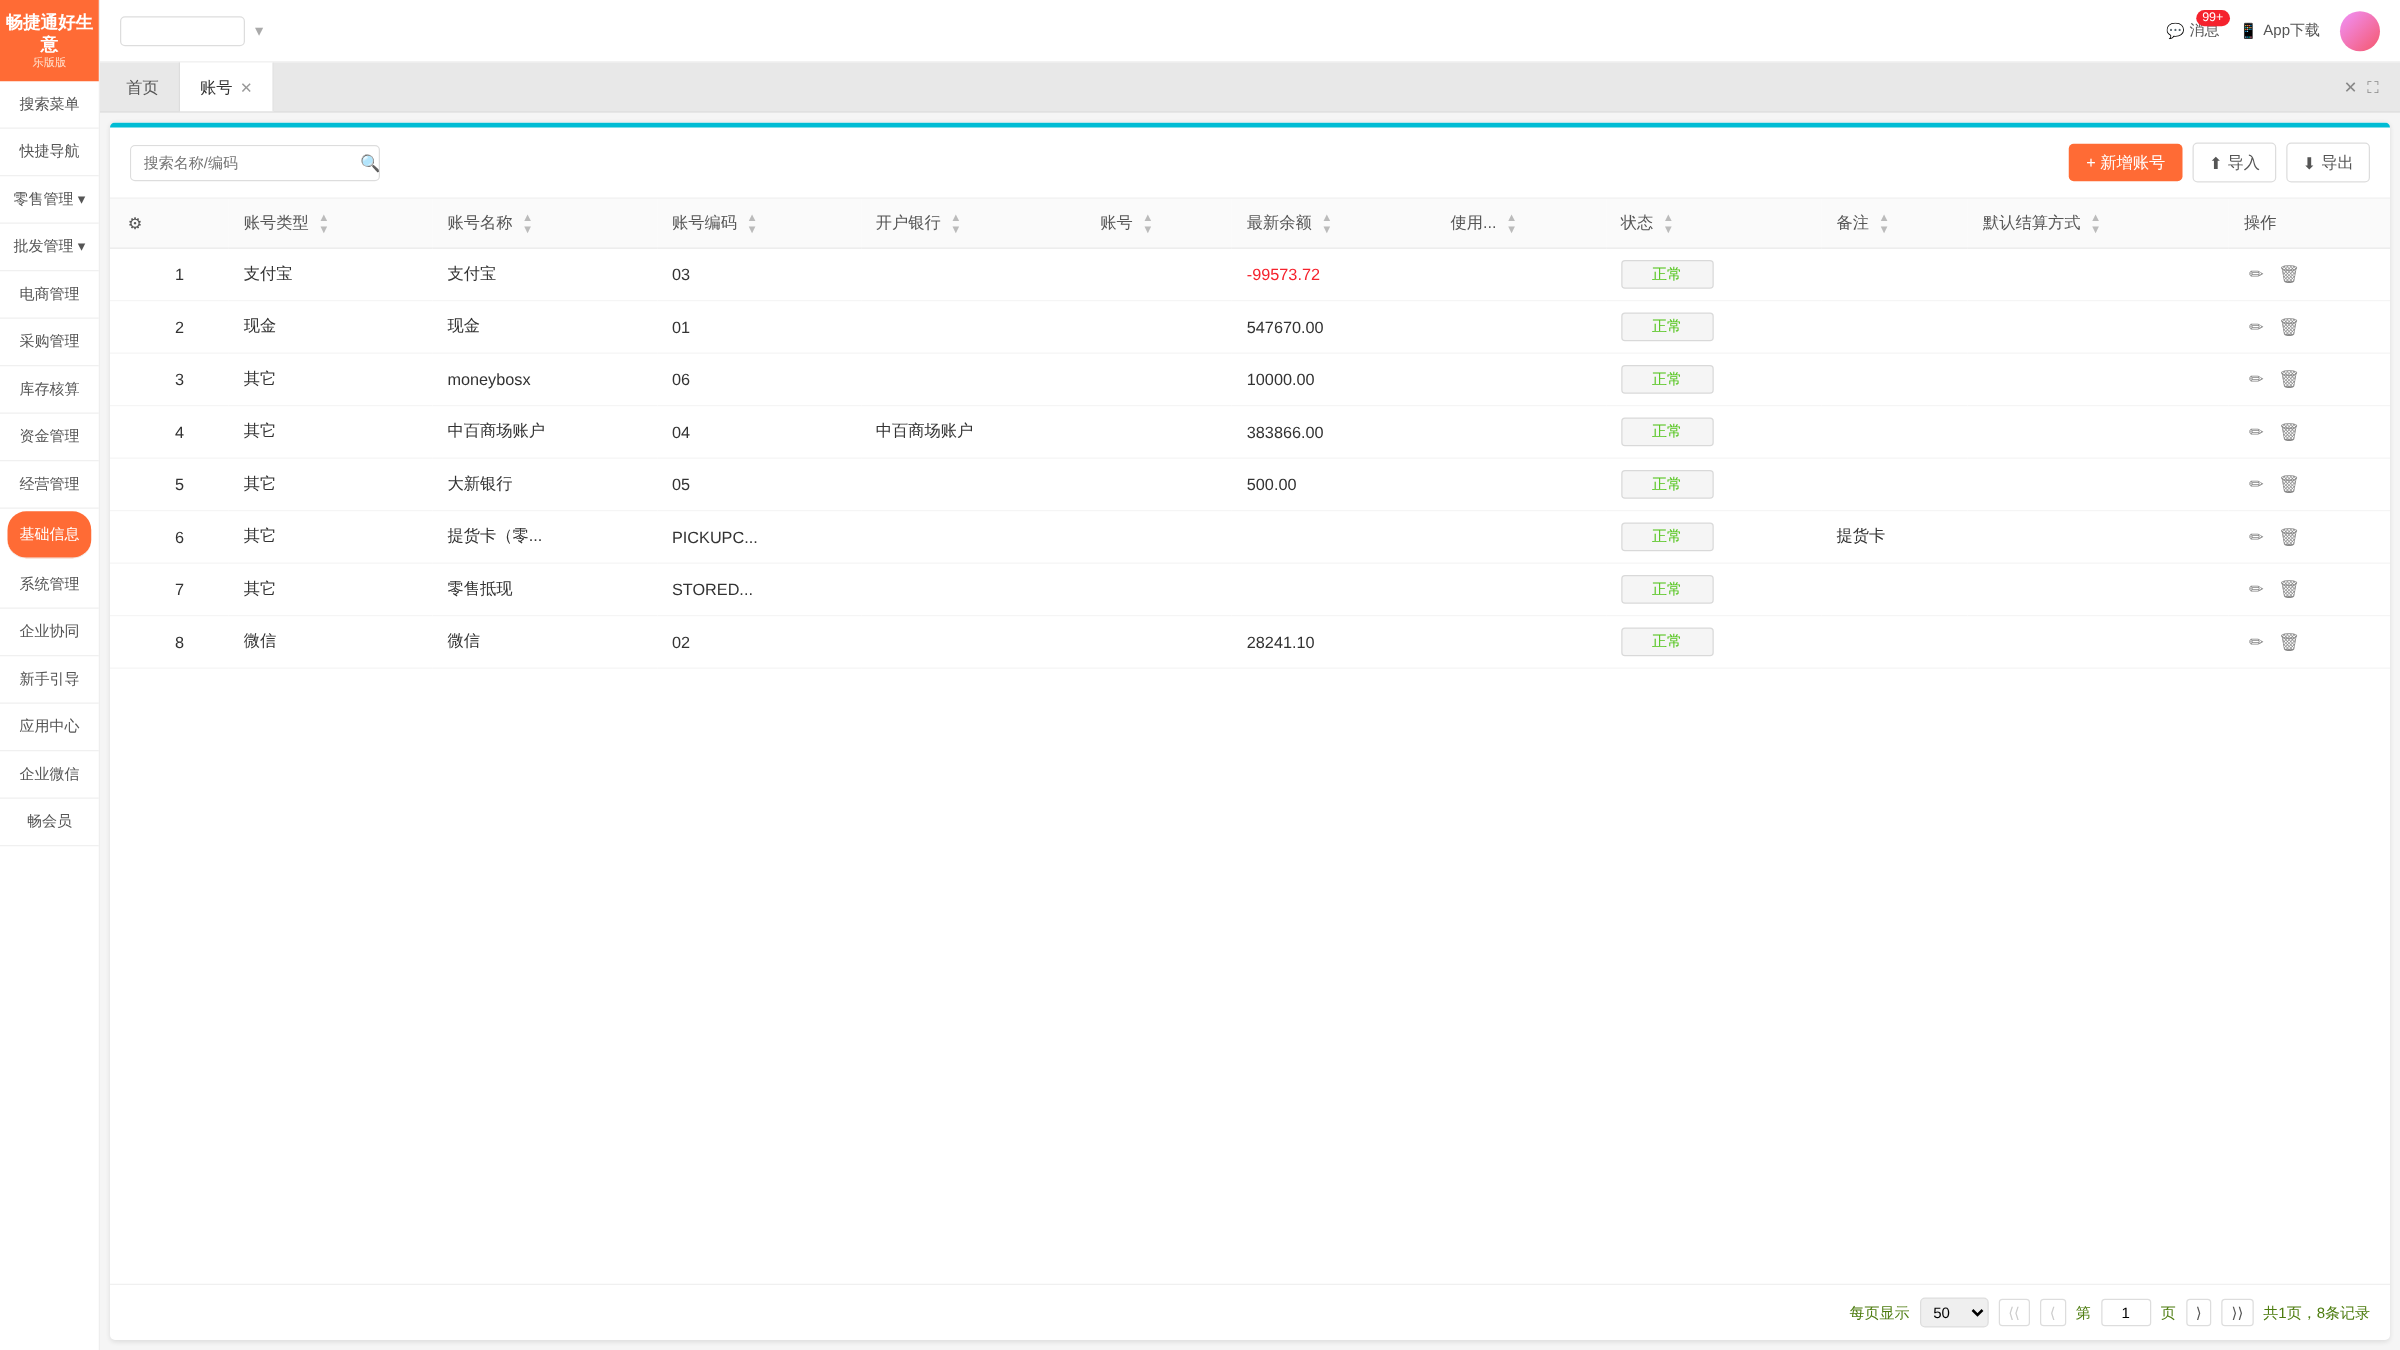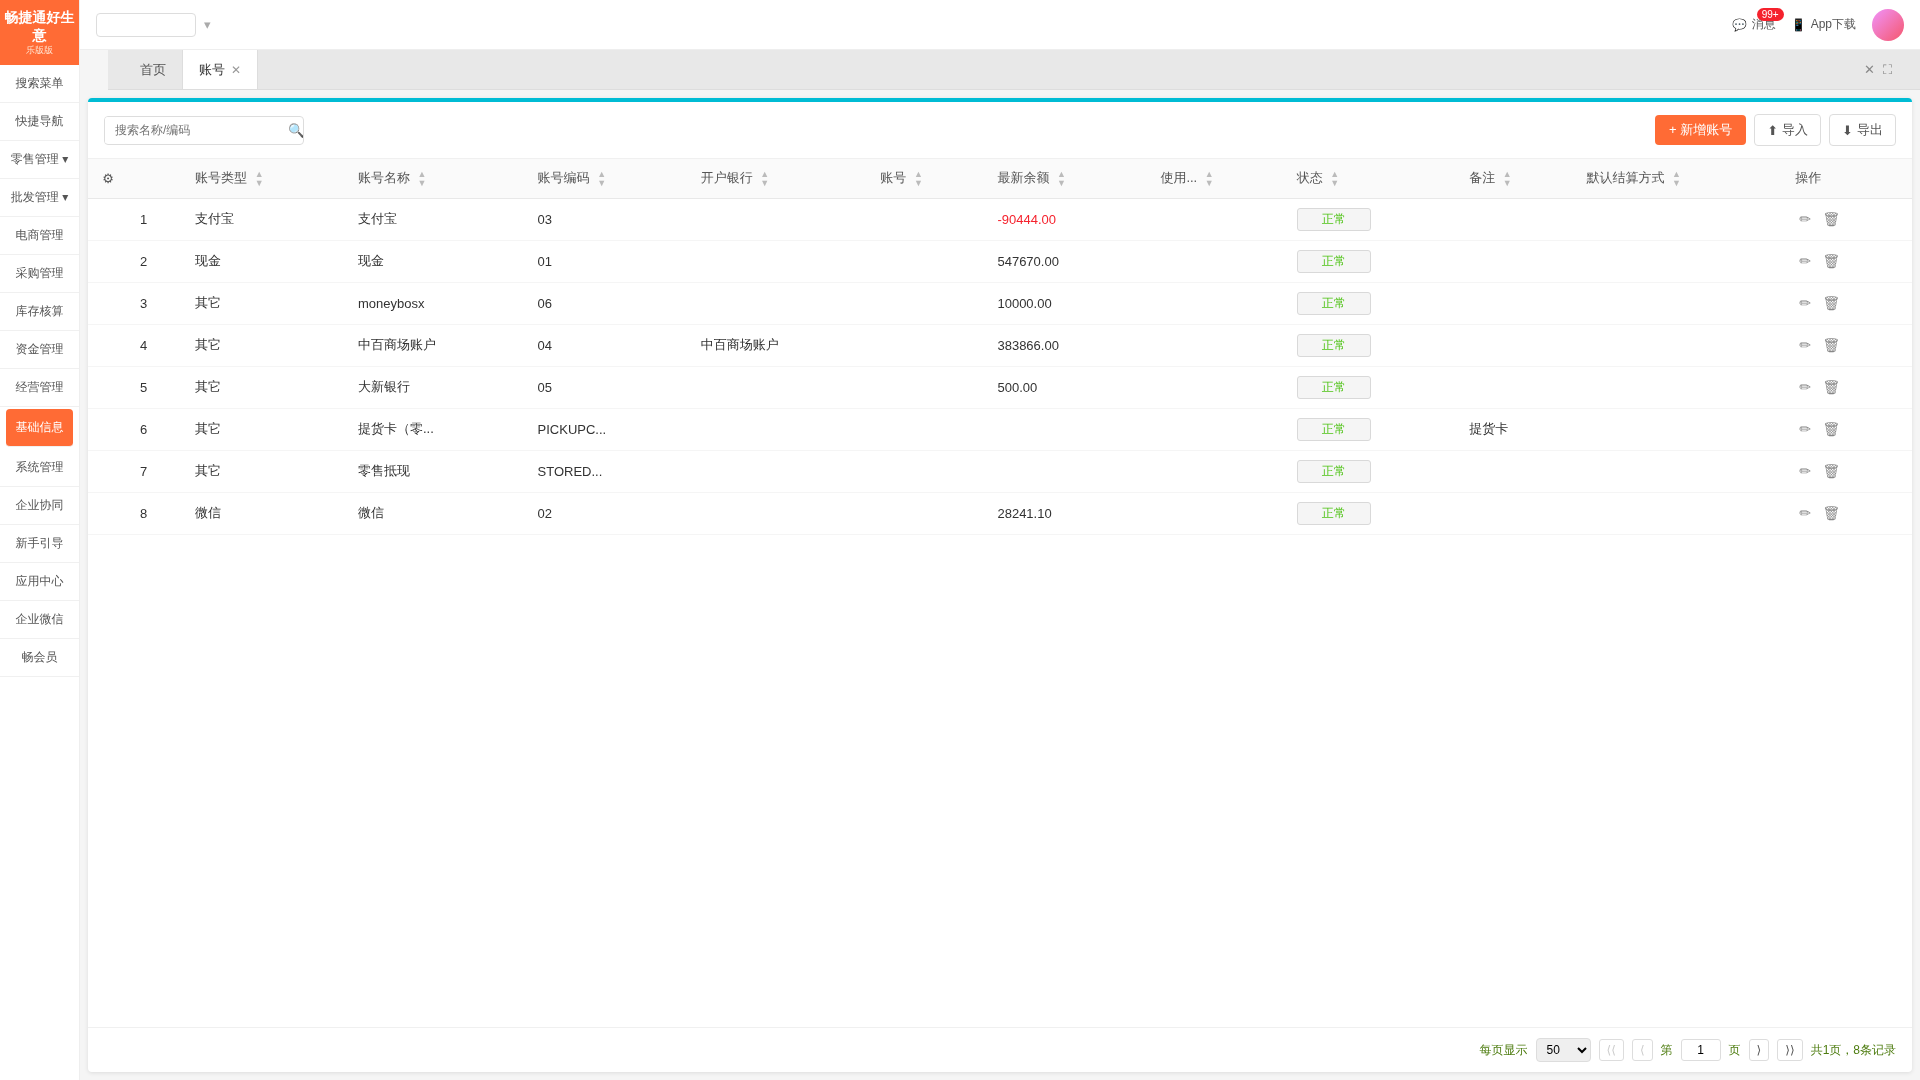--- a/index.html
+++ b/index.html
@@ -40,21 +40,21 @@
     .sidebar-item {
       width: 100%;
       padding: 10px 4px;
       text-align: center;
       cursor: pointer;
       color: #555;
       font-size: 12px;
       border-bottom: 1px solid #f0f0f0;
       transition: background 0.2s;
     }
-    .sidebar-item.active { background: #ff6b35; color: #fff; border-radius: 4px; margin: 2px 6px; width: calc(100% - 12px); }
+    .sidebar-item.active { background: #ff6b35; color: #fff; border-radius: 15px; margin: 2px 6px; width: calc(100% - 12px); }
 
     
     .main-content {
       flex: 1;
       display: flex;
       flex-direction: column;
       height: 100%;
       overflow: hidden;
     }
 
@@ -121,24 +121,23 @@
       background: linear-gradient(135deg, #f093fb, #f5576c);
       cursor: pointer;
     }
 
     
     .tab-bar {
       height: 40px;
       background: #e8e8e8;
       display: flex;
       align-items: center;
-      padding: 0 16px;
+      padding: 0 5px;
       border-bottom: 1px solid #ddd;
       flex-shrink: 0;
-      margin-left: 28px;
     }
     .tab {
       height: 100%;
       padding: 0 16px;
       display: flex;
       align-items: center;
       gap: 6px;
       cursor: pointer;
       font-size: 13px;
       color: #555;
@@ -465,21 +464,21 @@
         </thead>
         <tbody id="table-body">
         <tr>
     <td></td>
     <td>1</td>
     <td>支付宝</td>
     <td>支付宝</td>
     <td>03</td>
     <td></td>
     <td></td>
-    <td style="color:#f5222d;">-90444.00</td>
+    <td style="color:#f5222d;">-99573.72</td>
     <td></td>
     <td><span class="status-badge">正常</span></td>
     <td></td>
     <td></td>
     <td>
       <button class="action-btn">✏</button>
       <button class="action-btn">🗑</button>
     </td>
   </tr>
             <tr>

